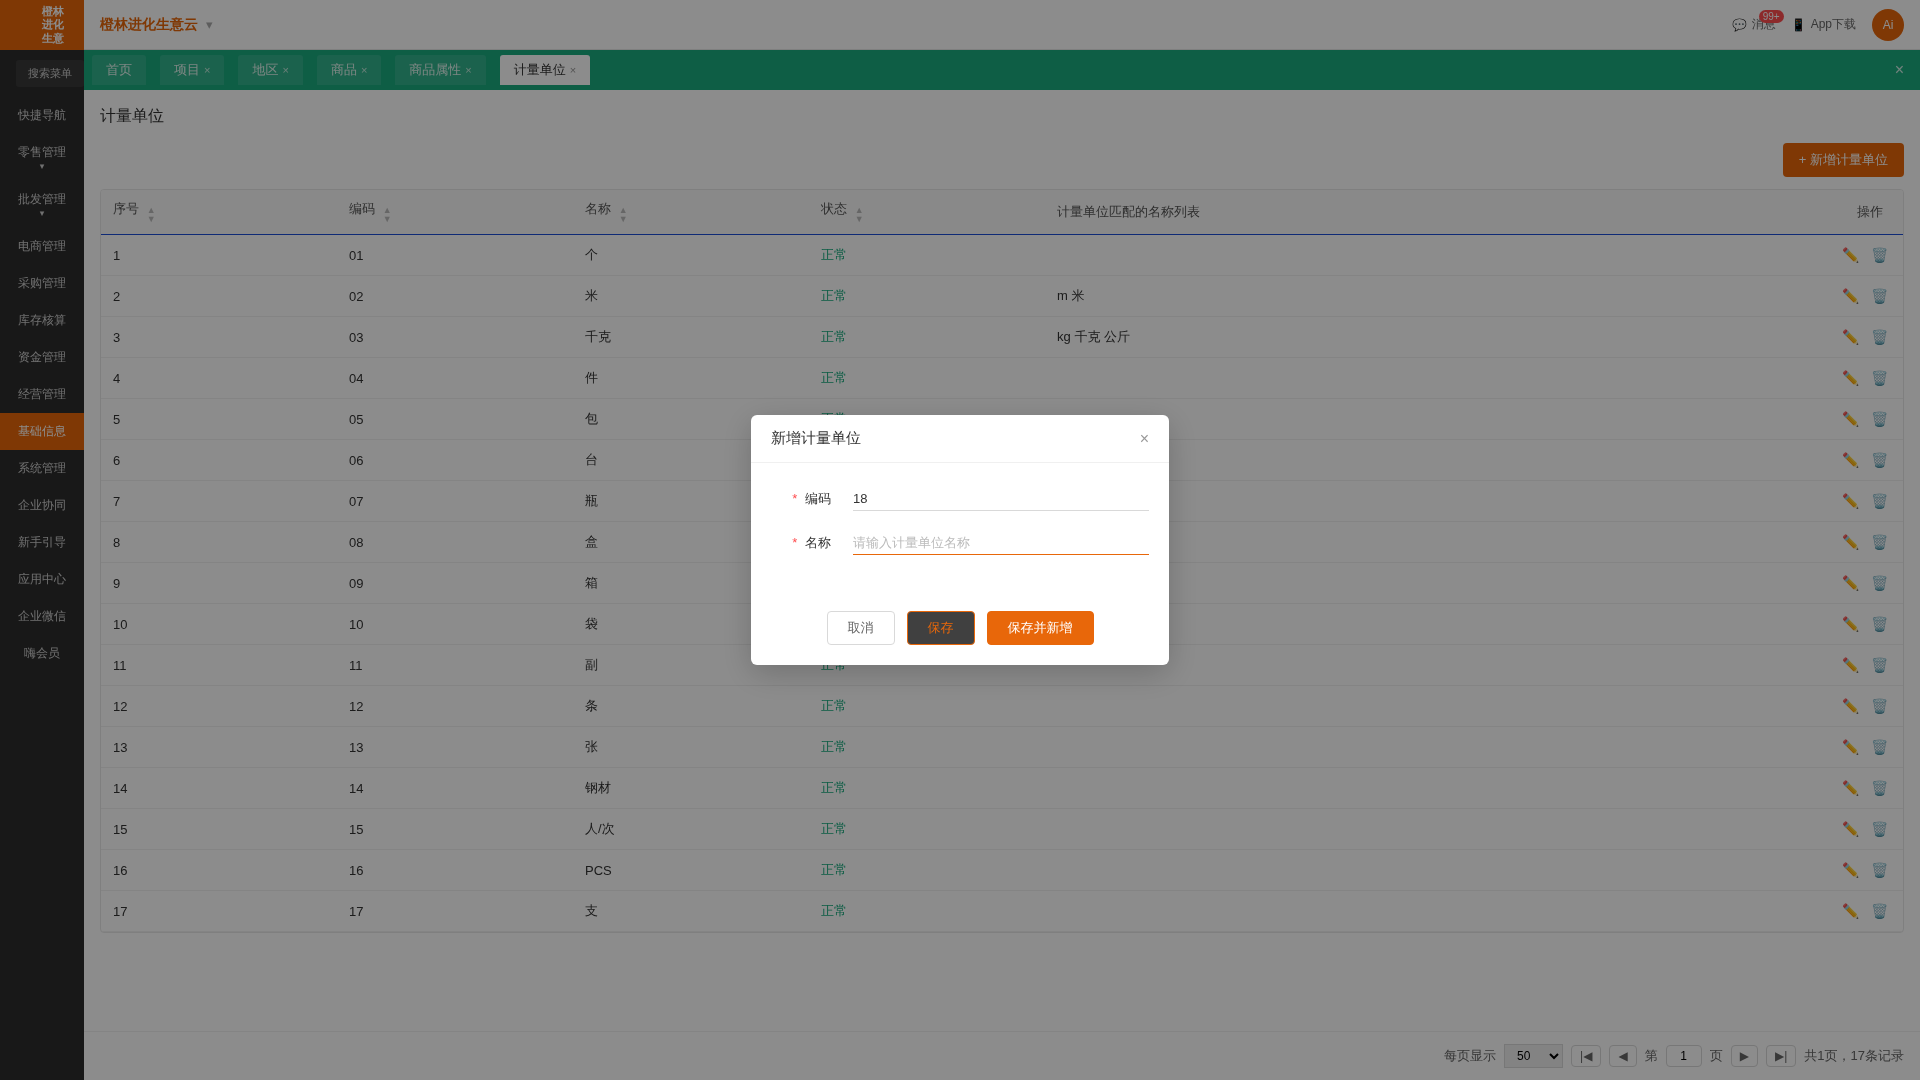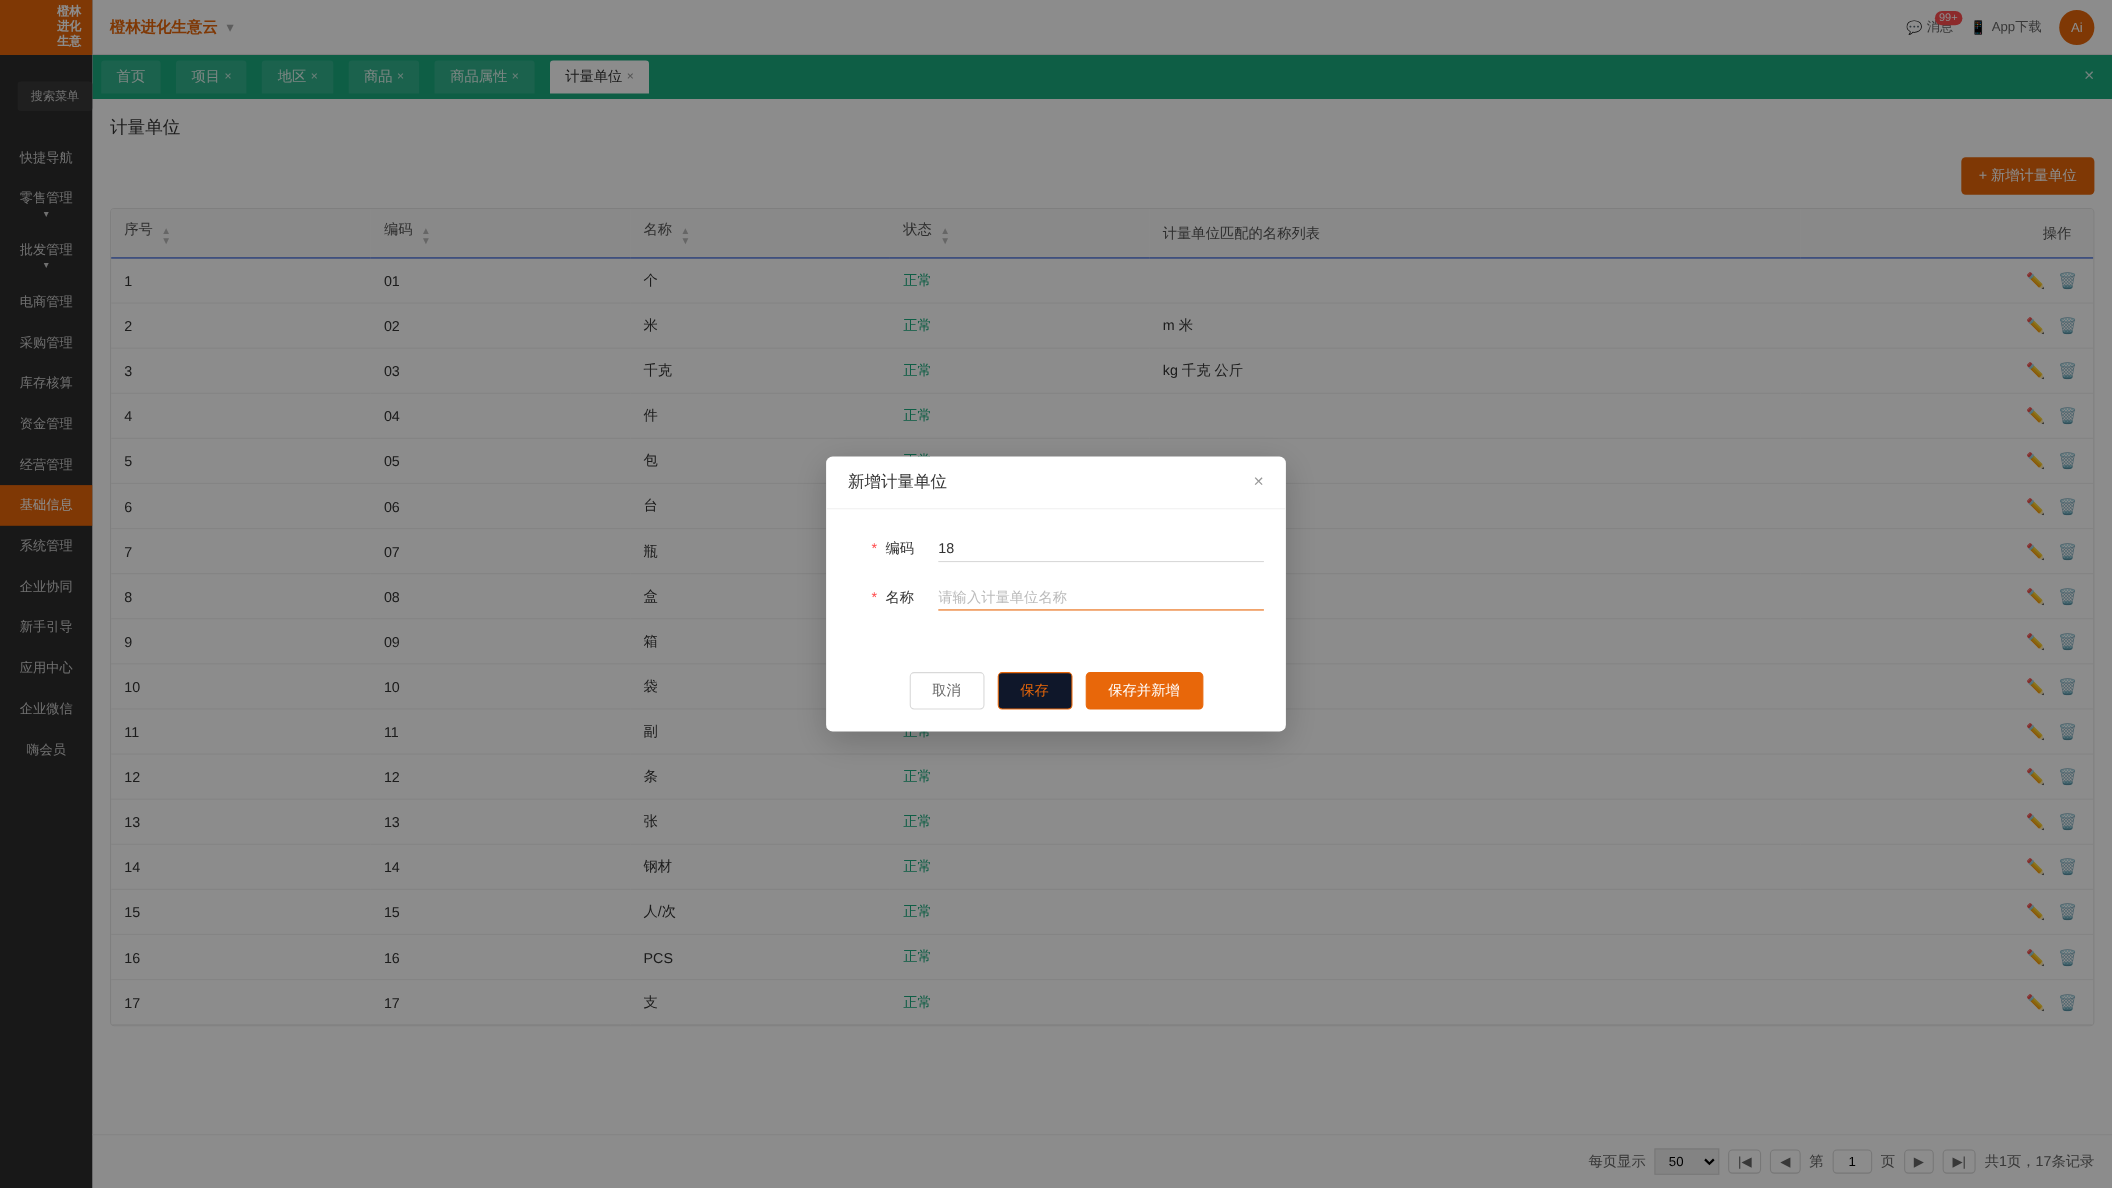--- a/index.html
+++ b/index.html
@@ -1,22 +1,22 @@
 <!DOCTYPE html>
 <html><head>
   <meta charset="utf-8">
   <style>
     * { box-sizing: border-box; margin: 0; padding: 0; }
     body { font-family: "Microsoft YaHei", "PingFang SC", Arial, sans-serif; font-size: 13px; background: #f0f2f5; display: flex; height: 1080px; width: 1920px; overflow: hidden; }
 
     
     .sidebar { width: 84px; background: #2c2c2c; display: flex; flex-direction: column; align-items: center; padding-top: 0; flex-shrink: 0; }
     .sidebar-logo { width: 100%; background: #e8670a; padding: 10px; display: flex; align-items: center; justify-content: center; height: 50px; }
-    .sidebar-logo-text { color: white; font-size: 11px; font-weight: bold; text-align: right; line-height: 1.2; margin-left: 32px; }
-    .sidebar-search { width: 100%; padding: 24px 8px; margin-left: 16px; }
+    .sidebar-logo-text { color: white; font-size: 11px; font-weight: bold; text-align: left; line-height: 1.2; margin-left: 32px; }
+    .sidebar-search { width: 100%; padding: 10px 8px; margin-left: 16px; }
     .sidebar-search-btn { width: 100%; background: #3a3a3a; border: none; color: #ccc; padding: 6px 4px; border-radius: 3px; font-size: 11px; cursor: pointer; text-align: center; }
     .sidebar-nav-item { width: 100%; padding: 10px 4px; text-align: center; color: #ccc; font-size: 12px; cursor: pointer; position: relative; }
     .sidebar-nav-item.active { background: #e8670a; color: white; }
     .sidebar-nav-item.has-arrow::after { content: '▾'; font-size: 9px; display: block; }
 
     
     .main { flex: 1; display: flex; flex-direction: column; overflow: hidden; }
 
     
     .topbar { height: 50px; background: white; display: flex; align-items: center; justify-content: space-between; padding: 0 16px; border-bottom: 1px solid #e8e8e8; flex-shrink: 0; }
@@ -68,21 +68,21 @@
     .modal-close { background: none; border: none; font-size: 16px; color: #999; cursor: pointer; line-height: 1; }
     .modal-body { padding: 24px 20px; }
     .form-item { display: flex; align-items: center; margin-bottom: 20px; }
     .form-label { width: 60px; text-align: right; margin-right: 22px; color: #333; font-size: 13px; flex-shrink: 0; }
     .form-required { color: #ff4d4f; margin-right: 4px; }
     .form-input { flex: 1; border: none; border-bottom: 1px solid #d9d9d9; padding: 4px 0; font-size: 13px; outline: none; color: #333; }
     .form-input.active-border { border-bottom-color: #e8670a; }
     .form-input::placeholder { color: #bbb; }
     .modal-footer { padding: 12px 20px 20px; display: flex; justify-content: center; gap: 12px; }
     .btn-cancel { background: white; border: 1px solid #d9d9d9; color: #666; padding: 7px 20px; border-radius: 4px; cursor: pointer; font-size: 13px; }
-    .btn-save { background: #0f172a; border: 1px solid #e8670a; color: #e8670a; padding: 5px 20px; border-radius: 4px; cursor: pointer; font-size: 13px; }
+    .btn-save { background: #404040; border: 1px solid #e8670a; color: #e8670a; padding: 5px 20px; border-radius: 4px; cursor: pointer; font-size: 13px; }
     .btn-save-new { background: #e8670a; border: 1px solid #e8670a; color: white; padding: 7px 20px; border-radius: 4px; cursor: pointer; font-size: 13px; }
   </style>
 </head>
 <body>
 
 <div class="sidebar">
   <div class="sidebar-logo">
     <span class="sidebar-logo-text">橙林进化生意</span>
   </div>
   <div class="sidebar-search">

